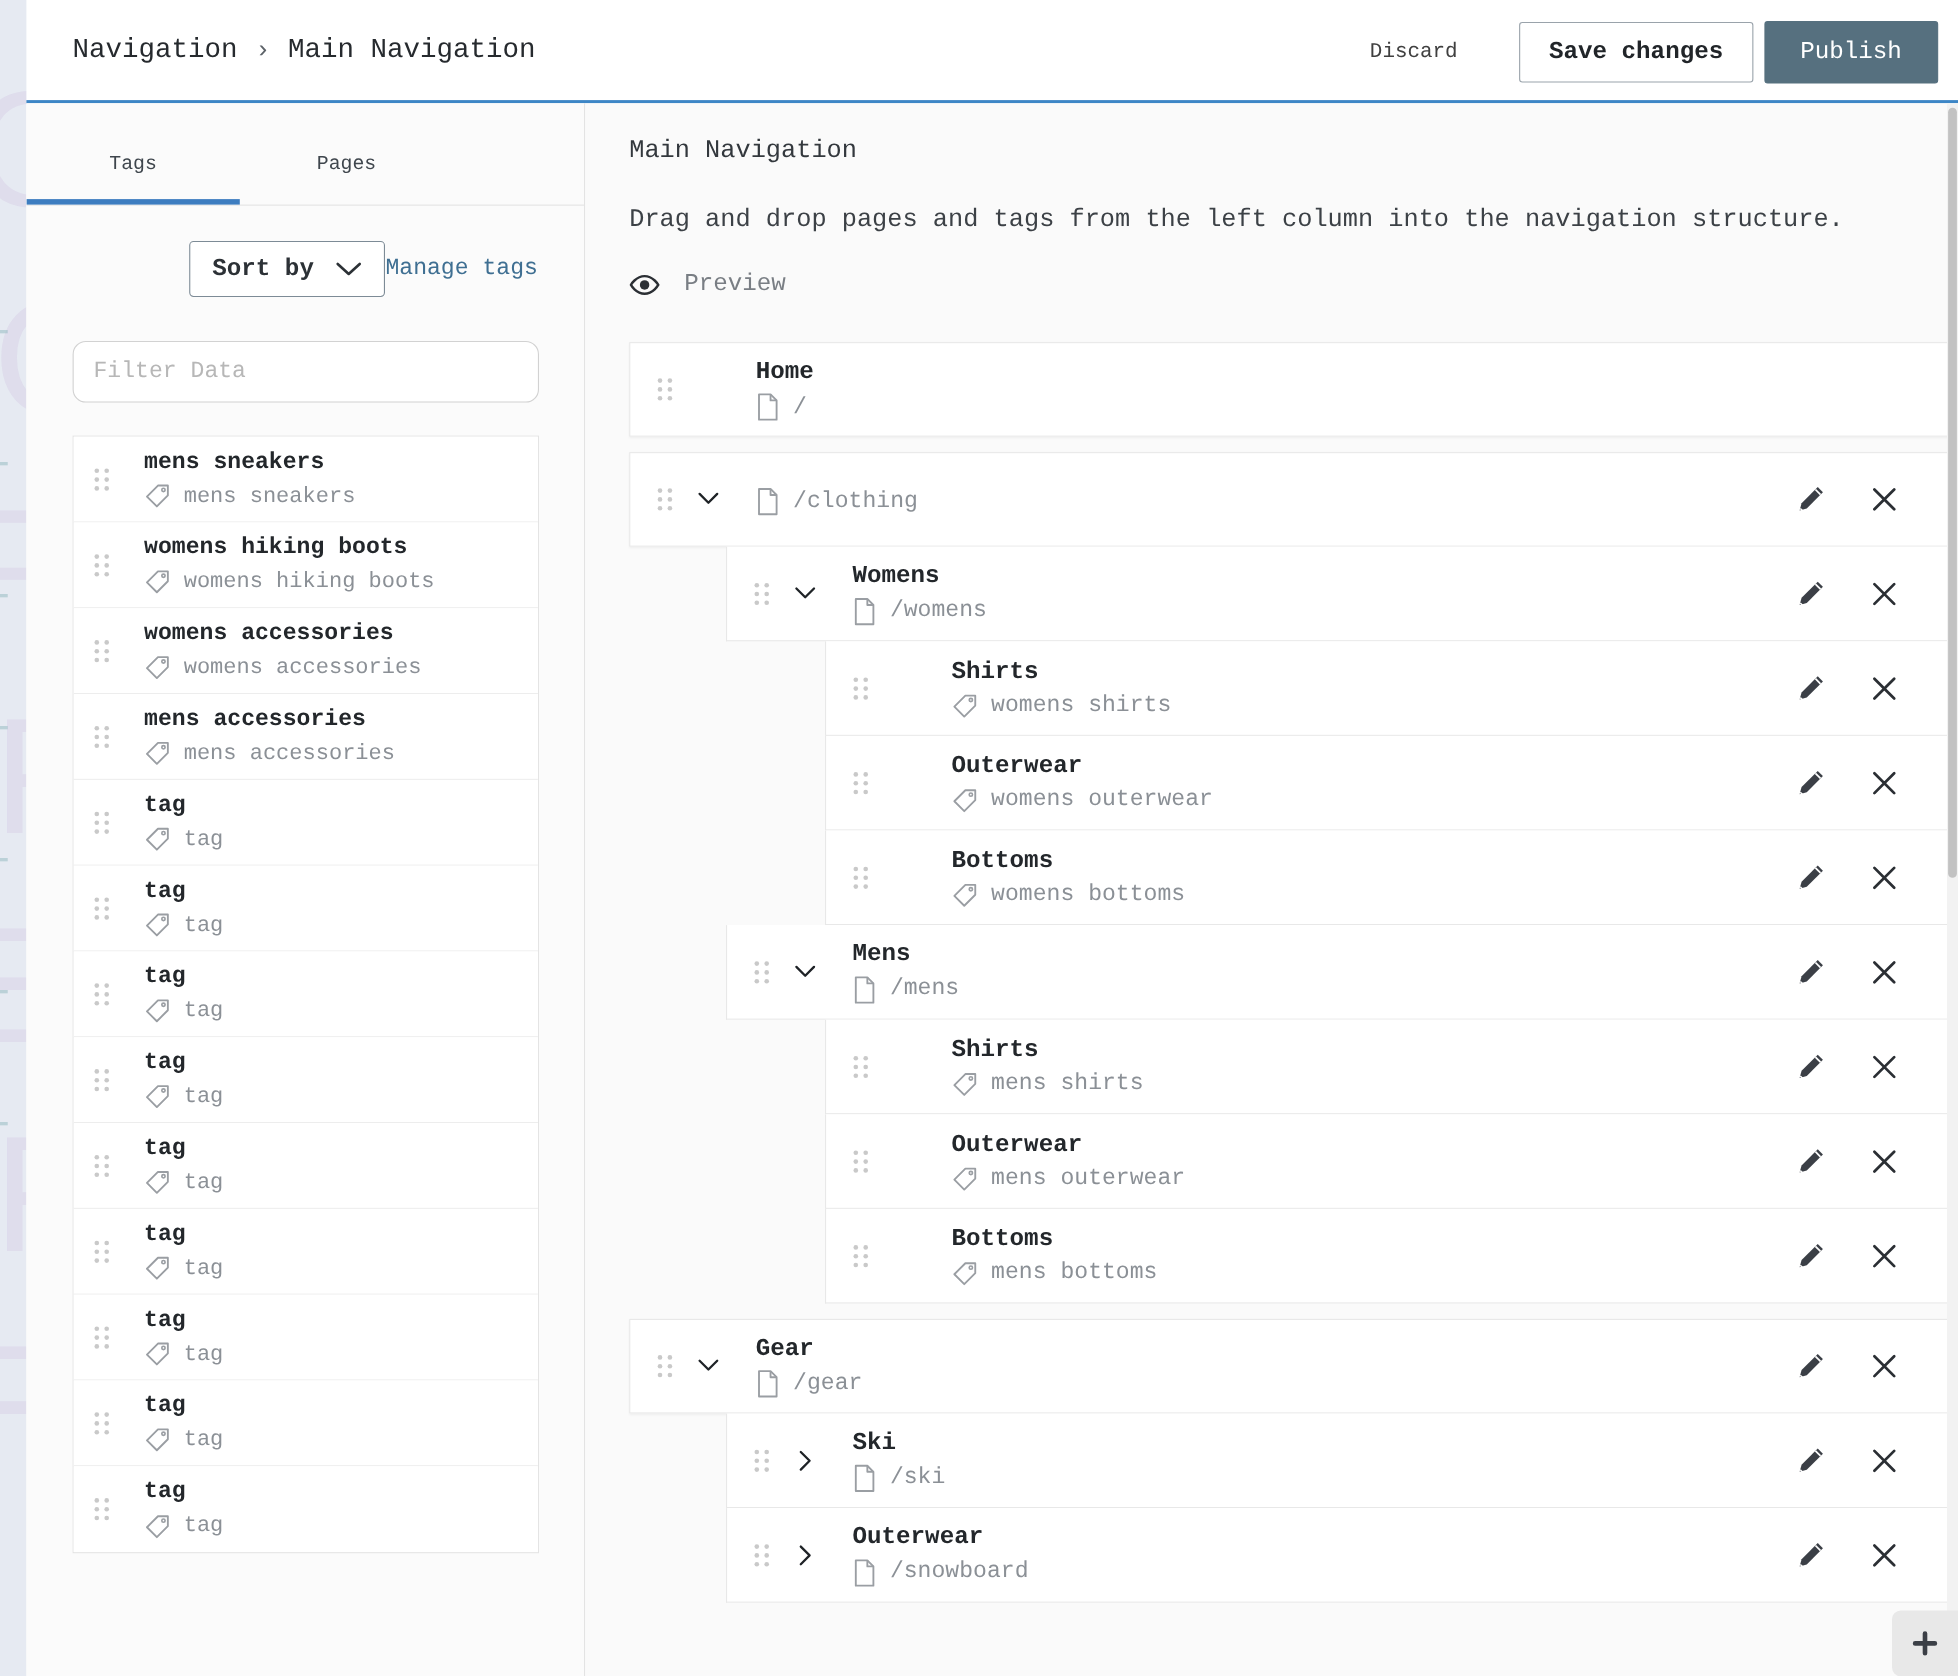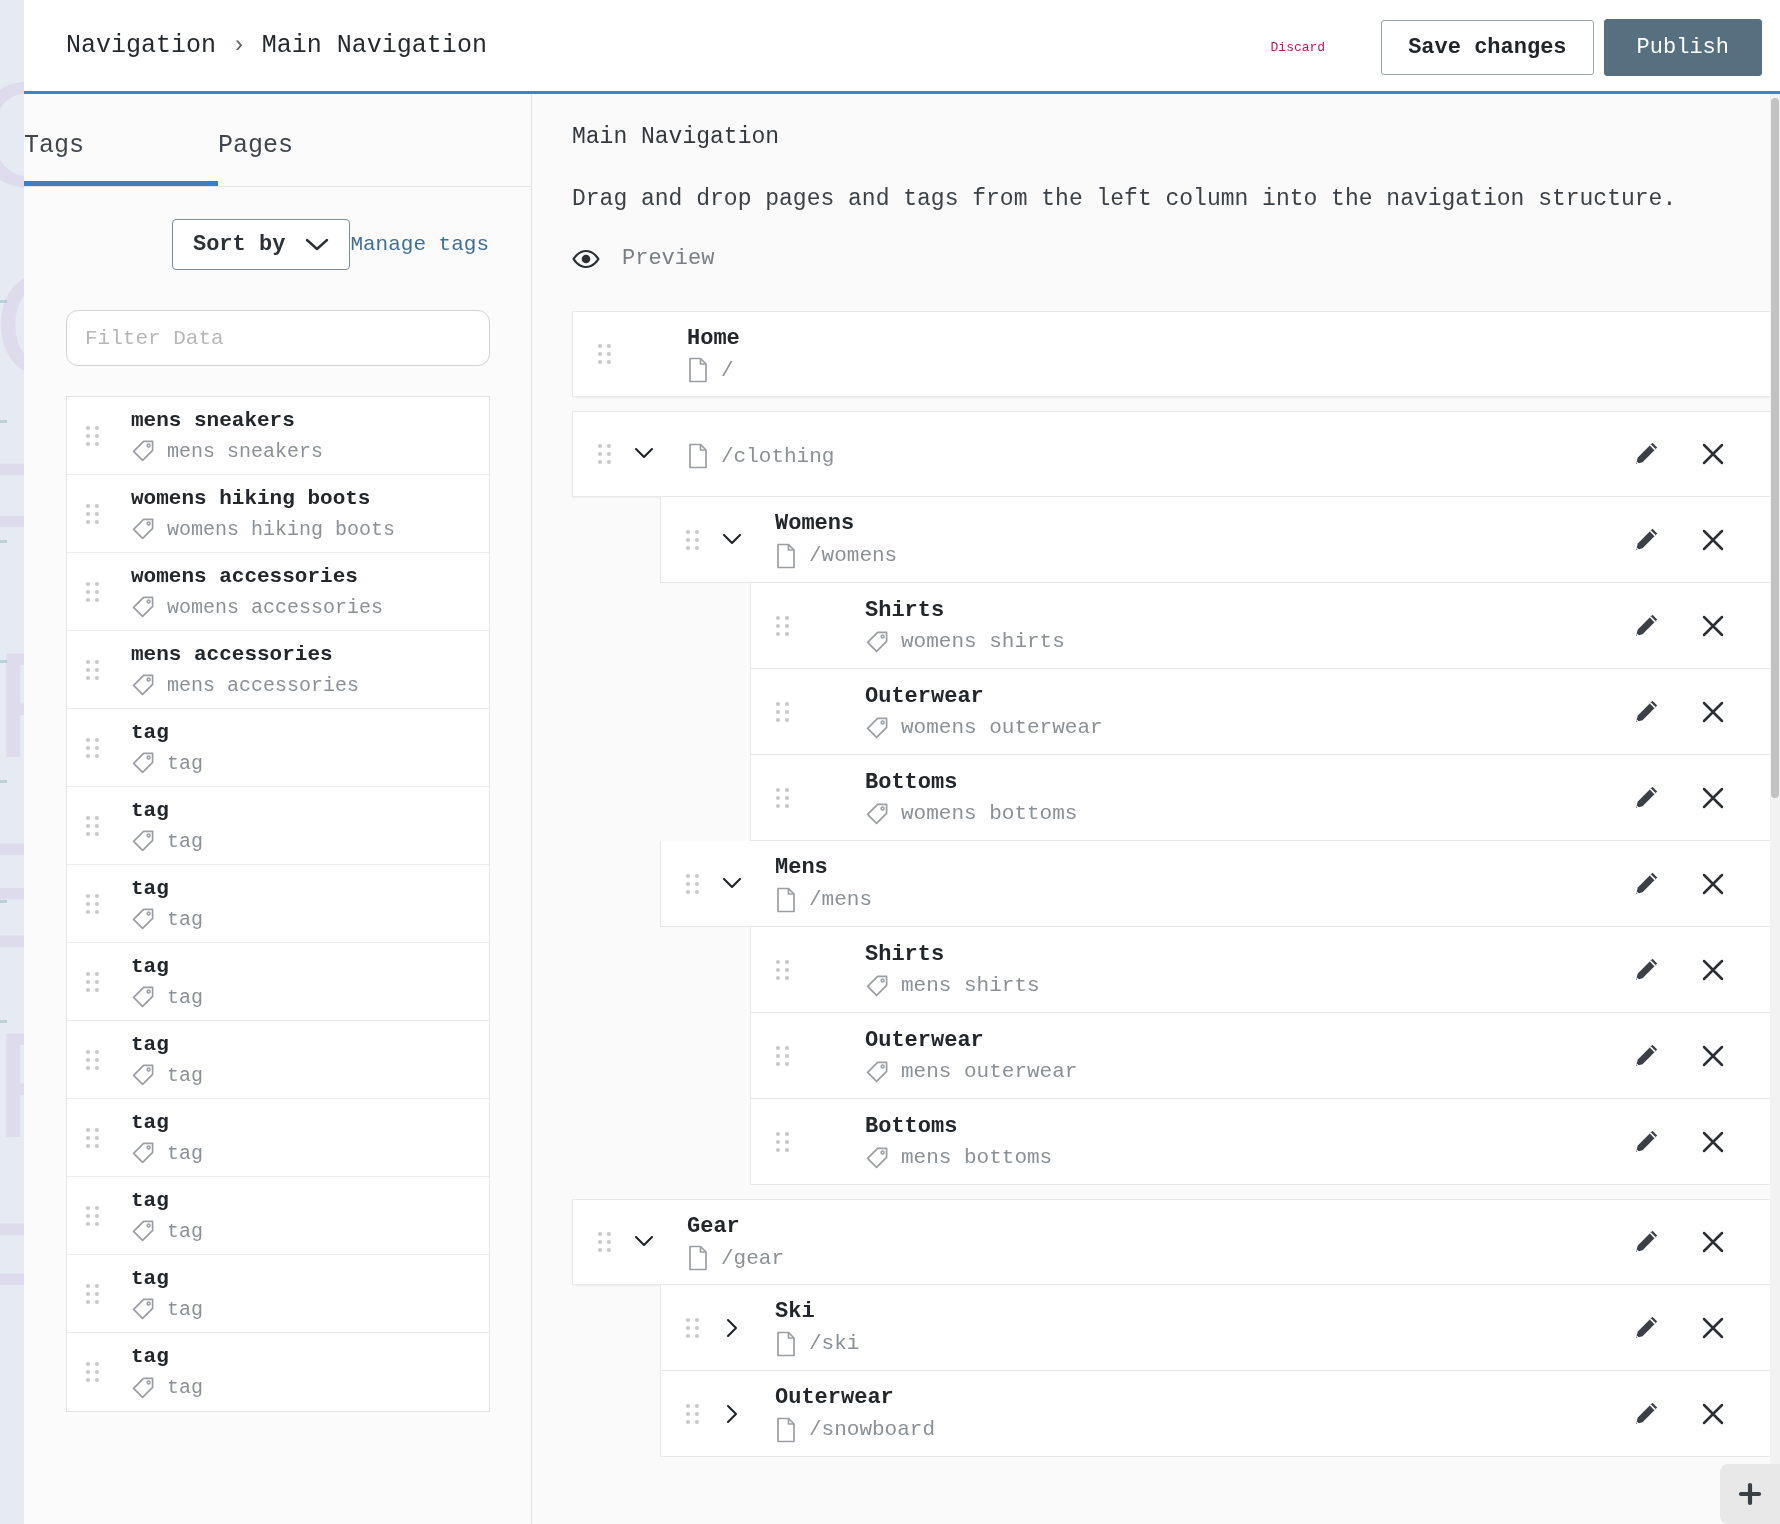--- a/index.html
+++ b/index.html
@@ -41,21 +41,21 @@
     display: flex; align-items: center; gap: 16px;
     margin-left: 42px; white-space: nowrap;
   }
   .crumb { font-size: 25px; color: #262a2e; font-weight: 400; }
   .crumb-sep { font-size: 23px; color: #5c6268; }
   #topbar-actions {
     position: absolute; right: 18px; top: 0; height: 94px;
     display: flex; align-items: center; gap: 0;
   }
   #discard-btn {
-    font-size: 13px; color: #be185d; background: none; border: none;
+    font-size: 19px; color: #404040; background: none; border: none;
     cursor: pointer; padding: 12px 20px; font-family: inherit;
   }
   #save-btn {
     font-size: 22px; color: #212529; background: #fff;
     border: 1px solid #9aa3ab; border-radius: 3px;
     padding: 14px 26px; margin-left: 36px; cursor: pointer;
     font-family: inherit; font-weight: 600;
   }
   #publish-btn {
     font-size: 22px; color: #ffffff; background: #56707f;
@@ -70,21 +70,21 @@
   
   #left-panel {
     width: 508px; height: 1430px; background: #fbfbfb;
     border-right: 1px solid #e0e0e0; position: relative; overflow: hidden;
   }
   #tabs {
     height: 93px; display: flex; align-items: flex-end;
     border-bottom: 1px solid #e4e4e4; background: #fbfbfb;
   }
   .tab {
-    width: 194px; text-align: left; font-size: 25px; color: #3f464d;
+    width: 194px; text-align: center; font-size: 18px; color: #3f464d;
     padding-bottom: 26px; cursor: pointer; position: relative;
     font-family: inherit; background: none; border: none;
   }
   .tab.active::after {
     content: ""; position: absolute; left: 0; right: 0; bottom: 0;
     height: 5px; background: #3d7dc0;
   }
 
   #left-controls {
     display: flex; align-items: center; justify-content: flex-end;

